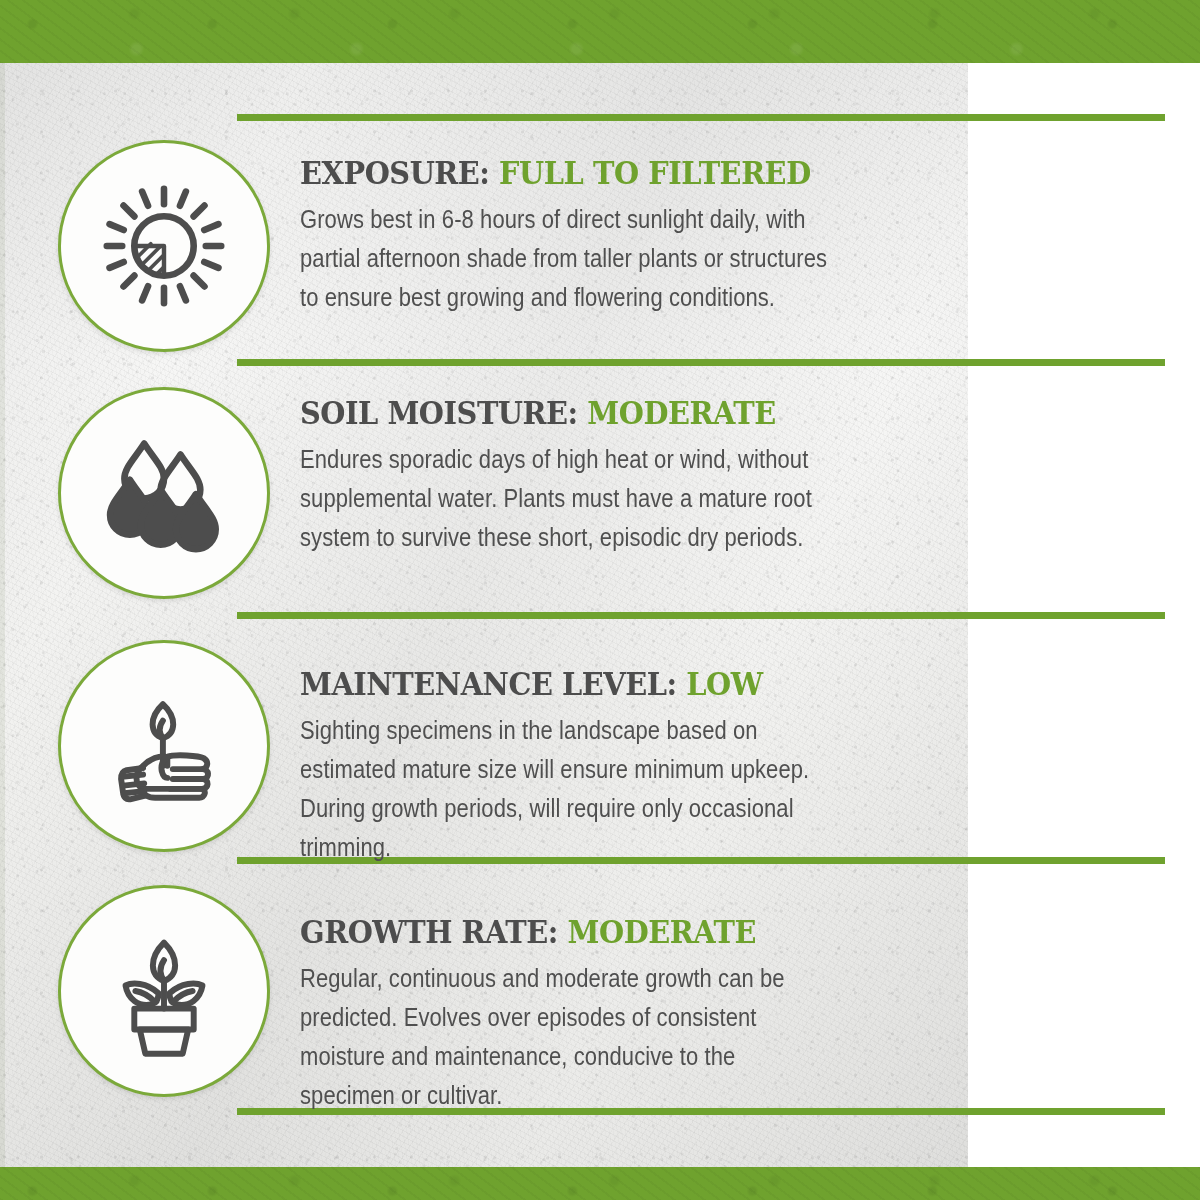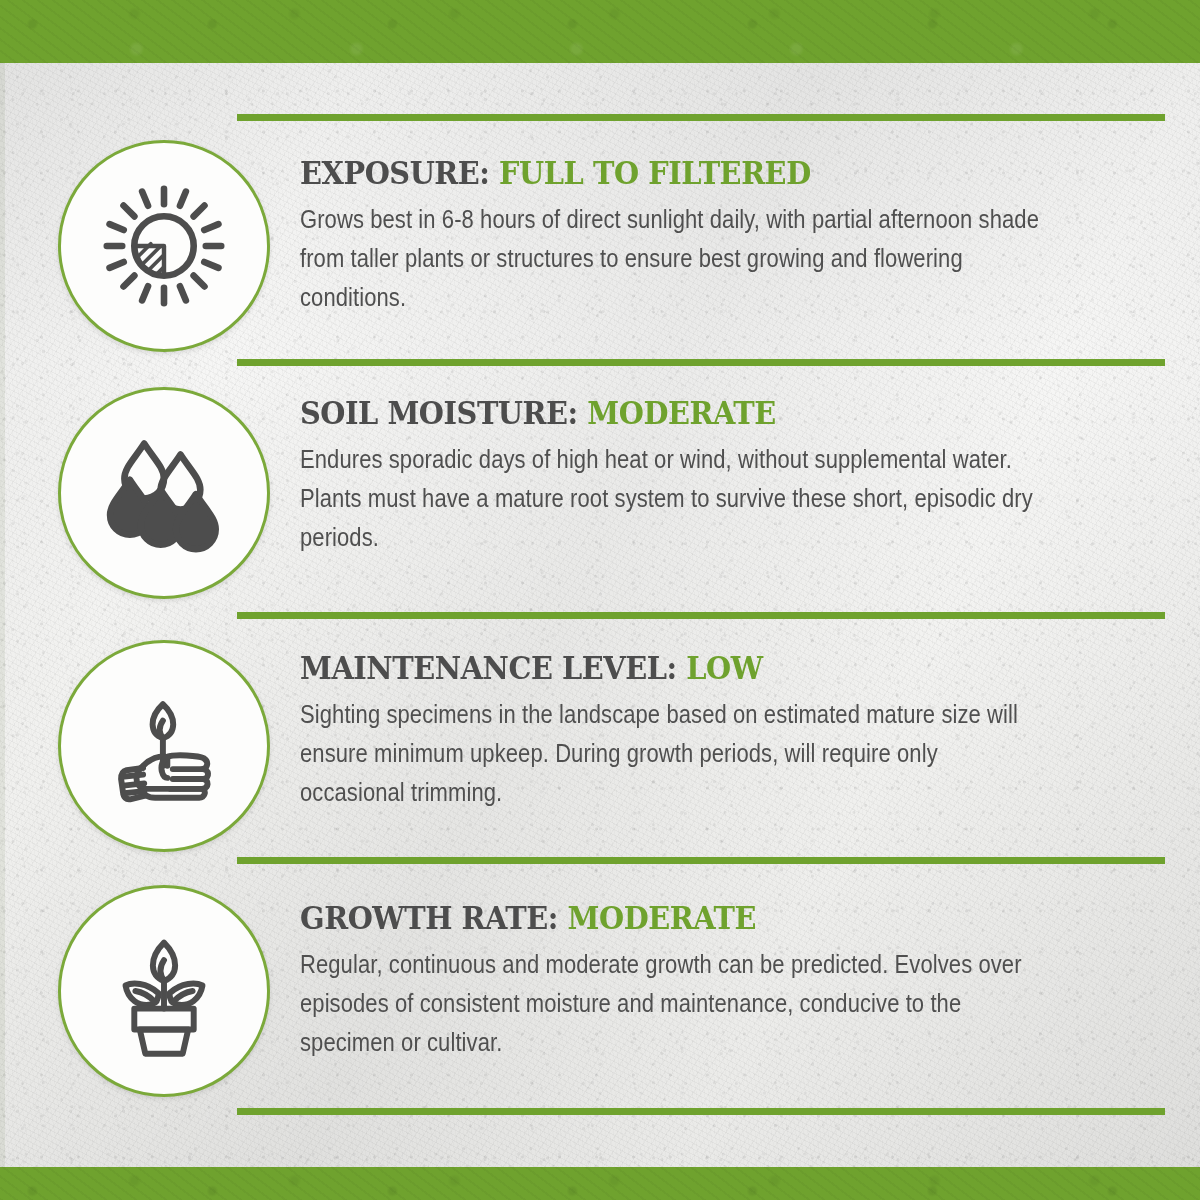--- a/index.html
+++ b/index.html
@@ -6,21 +6,21 @@
 
   html, body {
     width:1200px; height:1200px;
     font-family:"Liberation Sans", sans-serif;
     overflow:hidden;
   }
 
   
   #page {
     position:relative;
-    width:1200px; height:1200px;
+    width:968px; height:1200px;
     background-color:#f2f2f0;
     background-image:
       radial-gradient(circle at 12% 22%, rgba(120,120,120,.16) 0 1px, transparent 2px),
       radial-gradient(circle at 33% 64%, rgba(120,120,120,.13) 0 1px, transparent 2px),
       radial-gradient(circle at 71% 18%, rgba(130,130,130,.14) 0 1px, transparent 2px),
       radial-gradient(circle at 86% 77%, rgba(120,120,120,.12) 0 1px, transparent 2px),
       radial-gradient(circle at 52% 41%, rgba(140,140,140,.10) 0 1px, transparent 2px),
       radial-gradient(circle at 22% 88%, rgba(120,120,120,.13) 0 1px, transparent 2px),
       radial-gradient(circle at 64% 92%, rgba(130,130,130,.11) 0 1px, transparent 2px),
       radial-gradient(circle at 92% 44%, rgba(120,120,120,.12) 0 1px, transparent 2px),
@@ -198,21 +198,21 @@
           <path d="M95 81 C 101 81, 102 89, 96 90 L 68 90"></path>
           <path d="M96 90 C 101 91, 101 98, 95 99 L 66 99"></path>
           <path d="M95 99 C 99 101, 97 107, 92 107 L 52 107 C 45 107, 41 104, 41 99 Z"></path>
           <path d="M63 70 C 59 73, 57 78, 58 83 C 59 87, 61 89, 63 89"></path>
           <path d="M41 80 L 26 82 C 22 83, 21 86, 21 90 L 23 104 C 24 108, 27 109, 31 108 L 43 105"></path>
           <line x1="22" y1="88" x2="41" y2="86"></line>
           <line x1="23" y1="96" x2="42" y2="94"></line>
           <line x1="24" y1="103" x2="42" y2="101"></line>
         </svg>
       </div>
-      <div class="text-col" style="top:10px">
+      <div class="text-col" style="top:26px">
         <div class="heading">
           <span>MAINTENANCE LEVEL:</span>
           <span class="value">LOW</span>
         </div>
         <div class="body">Sighting specimens in the landscape based on estimated mature size will ensure minimum upkeep. During growth periods, will require only occasional trimming.</div>
       </div>
     </div>
 
     <div class="section" style="top:822px">
       <div class="icon-badge" style="top:0">
@@ -221,21 +221,21 @@
           <path d="M60 32 C 56 38, 56 45, 60 51"></path>
           <line x1="60" y1="51" x2="60" y2="76"></line>
           <path d="M55 62 C 44 52, 31 52, 25 55 C 27 67, 37 75, 49 72 C 53 71, 55 67, 55 62 Z"></path>
           <path d="M34 60 C 41 61, 47 65, 52 70"></path>
           <path d="M65 62 C 76 52, 89 52, 95 55 C 93 67, 83 75, 71 72 C 67 71, 65 67, 65 62 Z"></path>
           <path d="M86 60 C 79 61, 73 65, 68 70"></path>
           <rect x="33" y="76" width="54" height="19"></rect>
           <path d="M38 95 L 43 117 L 77 117 L 82 95 Z"></path>
         </svg>
       </div>
-      <div class="text-col" style="top:15px">
+      <div class="text-col" style="top:29px">
         <div class="heading">
           <span>GROWTH RATE:</span>
           <span class="value">MODERATE</span>
         </div>
         <div class="body">Regular, continuous and moderate growth can be predicted. Evolves over episodes of consistent moisture and maintenance, conducive to the specimen or cultivar.</div>
       </div>
     </div>
 
   </div>
 

